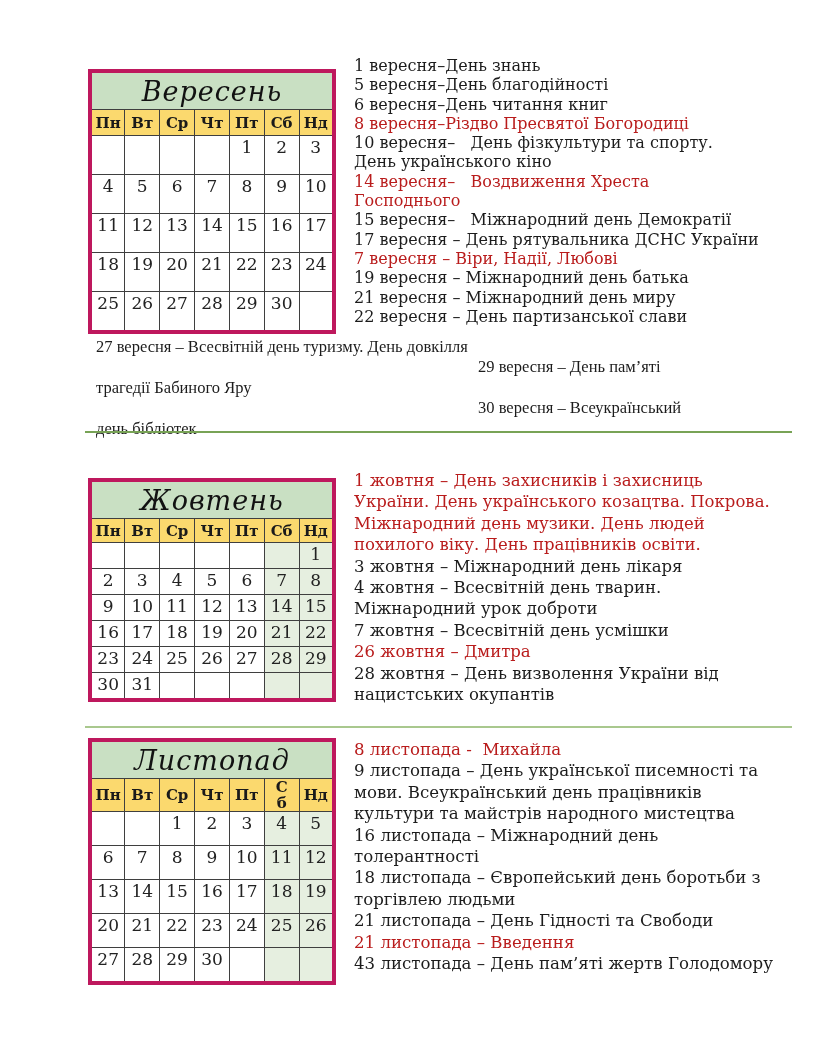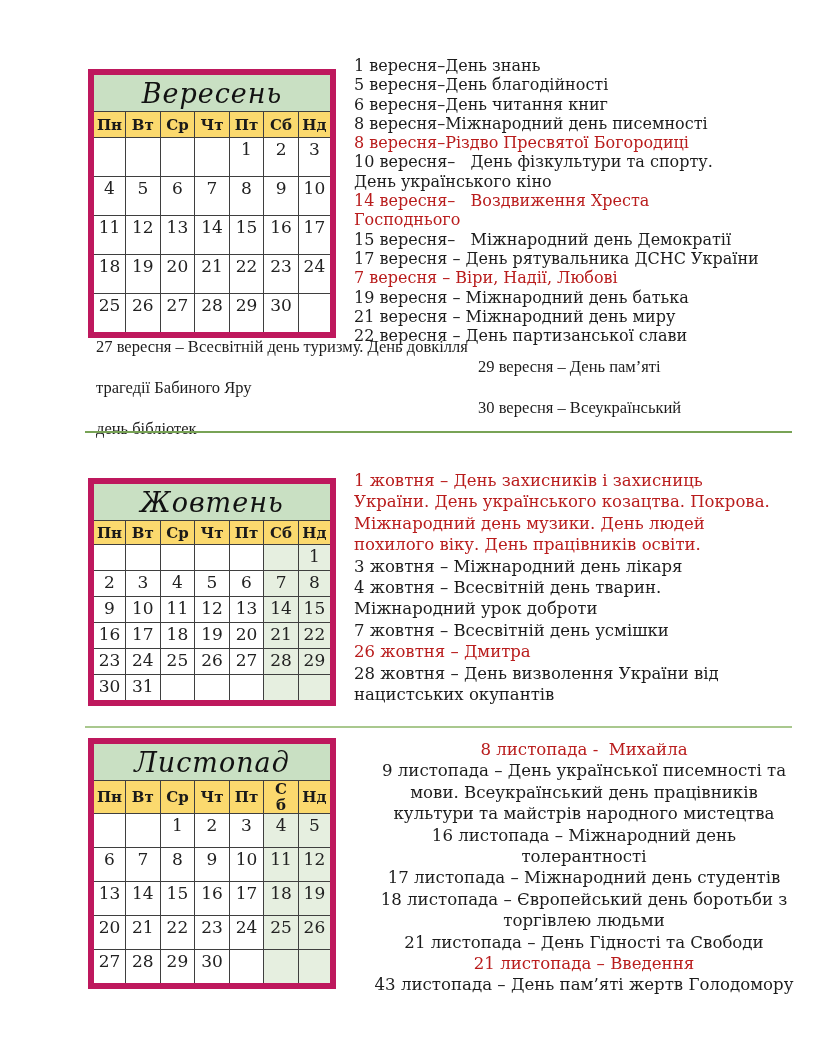--- a/index.html
+++ b/index.html
@@ -19,21 +19,21 @@
     border-collapse:collapse;
     table-layout:fixed;
     width:248px;
     background:#ffffff;
   }
   table.cal th, table.cal td{
     border:1px solid #3f3f3f;
     text-align:center;
     padding:0;
   }
-  table.cal{border:6px solid #be185d;padding-left:38px;}
+  table.cal{border:4px solid #be185d;padding-left:38px;}
   th.cal-title{
     background:#c9e0c3;
     font-style:italic;
     font-weight:normal;
     font-size:27px;
     height:36px;
     letter-spacing:1px;
     color:#121212;
   }
   tr.dow-row th{
@@ -63,21 +63,21 @@
   .m2-table tbody td{height:32px;}
 
   
   .events{position:absolute;}
   .events p{
     margin:0;
     white-space:pre-line;
   }
   .m0-events{left:354px;top:56px;width:460px;font-size:16px;line-height:19.3px;}
   .m1-events{left:354px;top:470px;width:420px;font-size:16.5px;line-height:21.4px;}
-  .m2-events{left:354px;top:739px;width:460px;font-size:16.6px;line-height:21.4px;text-align:center;}
+  .m2-events{left:354px;top:739px;width:460px;font-size:16.6px;line-height:21.4px;}
   .red{color:#b91c1c;}
 
   
   .footer-events{
     position:absolute;
     left:96px;top:337px;width:700px;
     font-family:"Liberation Serif", serif;
     font-size:16.5px;line-height:20.4px;
   }
   .footer-events p{margin:0;white-space:pre-line;}
@@ -153,21 +153,20 @@
           <td>29</td>
           <td>30</td>
           <td></td>
         </tr>
       </tbody>
   </table>
   <div class="events m0-events">
       <p>1 вересня–День знань</p>
       <p>5 вересня–День благодійності</p>
       <p>6 вересня–День читання книг</p>
-      <p>8 вересня–Міжнародний день писемності</p>
       <p class="red">8 вересня–Різдво Пресвятої Богородиці</p>
       <p>10 вересня–&nbsp;&nbsp;&nbsp;День фізкультури та спорту.
 День українського кіно</p>
       <p class="red">14 вересня–&nbsp;&nbsp;&nbsp;Воздвиження Хреста
 Господнього</p>
       <p>15 вересня–&nbsp;&nbsp;&nbsp;Міжнародний день Демократії</p>
       <p>17 вересня – День рятувальника ДСНС України</p>
       <p class="red">7 вересня – Віри, Надії, Любові</p>
       <p>19 вересня – Міжнародний день батька</p>
       <p>21 вересня – Міжнародний день миру</p>
@@ -333,21 +332,20 @@
         </tr>
       </tbody>
   </table>
   <div class="events m2-events">
       <p class="red">8 листопада -&nbsp; Михайла</p>
       <p>9 листопада – День української писемності та
 мови. Всеукраїнський день працівників
 культури та майстрів народного мистецтва</p>
       <p>16 листопада – Міжнародний день
 толерантності</p>
-      <p>17 листопада – Міжнародний день студентів</p>
       <p>18 листопада – Європейський день боротьби з
 торгівлею людьми</p>
       <p>21 листопада – День Гідності та Свободи</p>
       <p class="red">21 листопада – Введення</p>
       <p>43 листопада – День пам’яті жертв Голодомору</p>
     </div>
 
 </div>
 
 </body></html>

